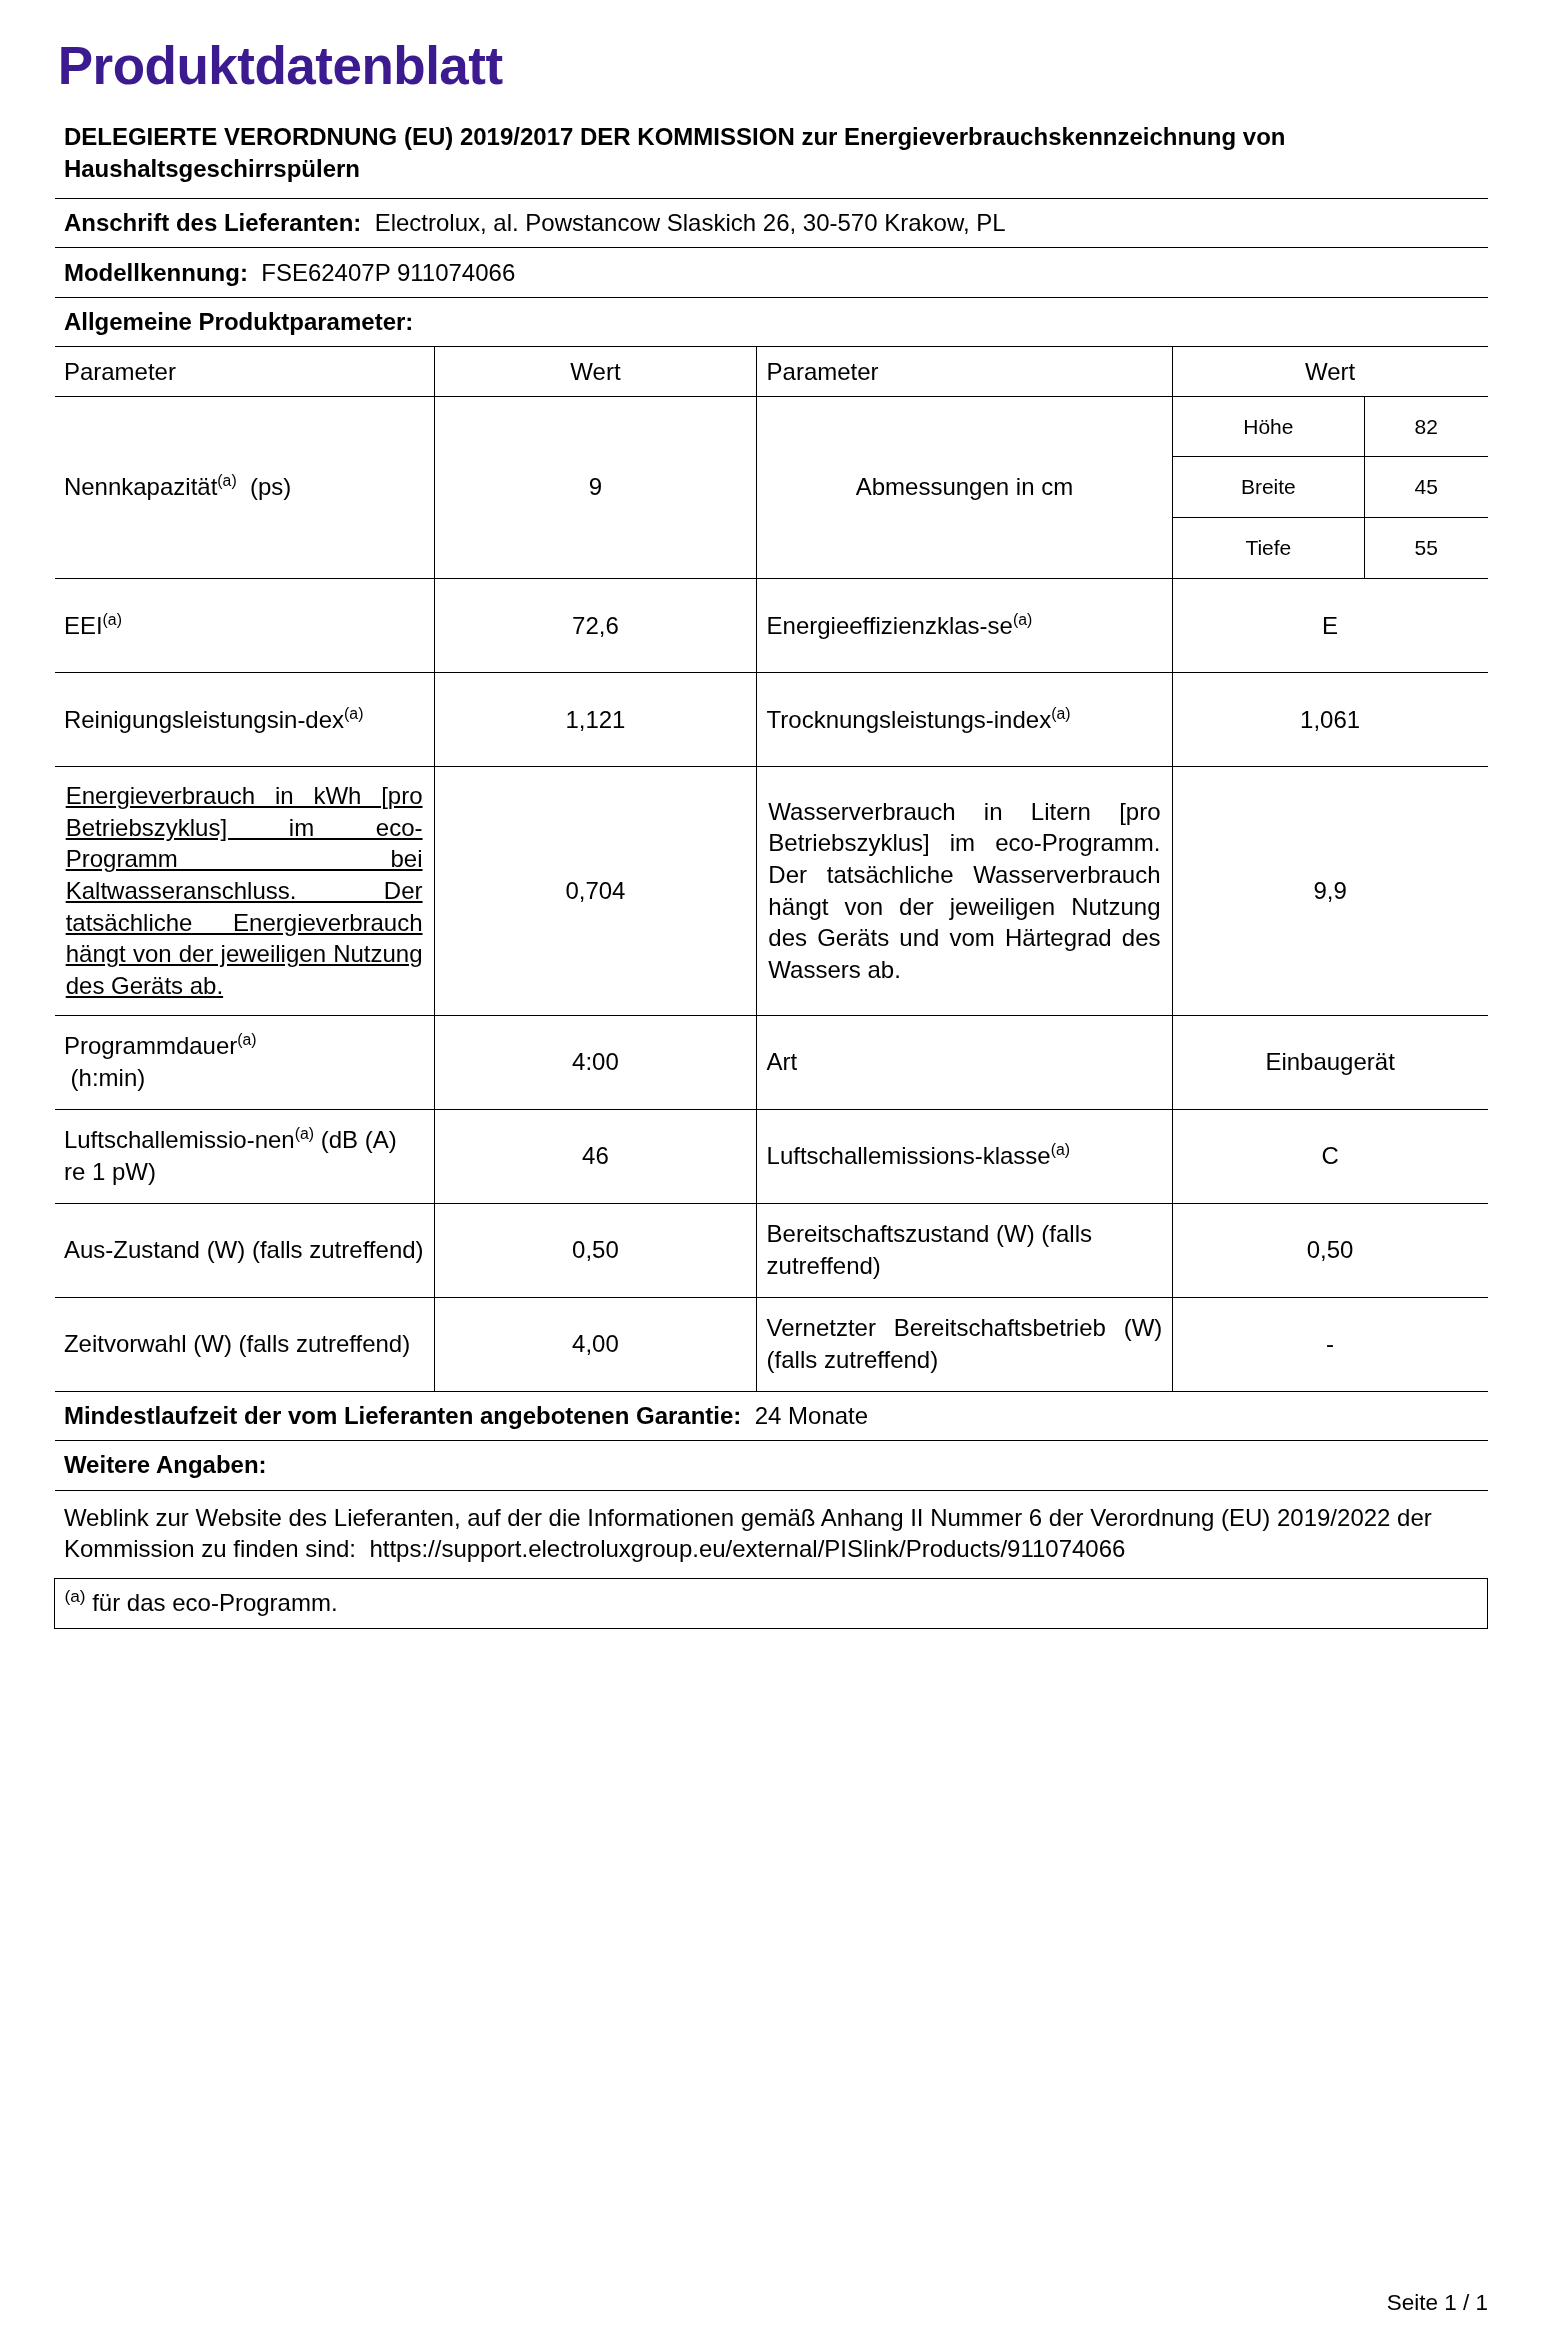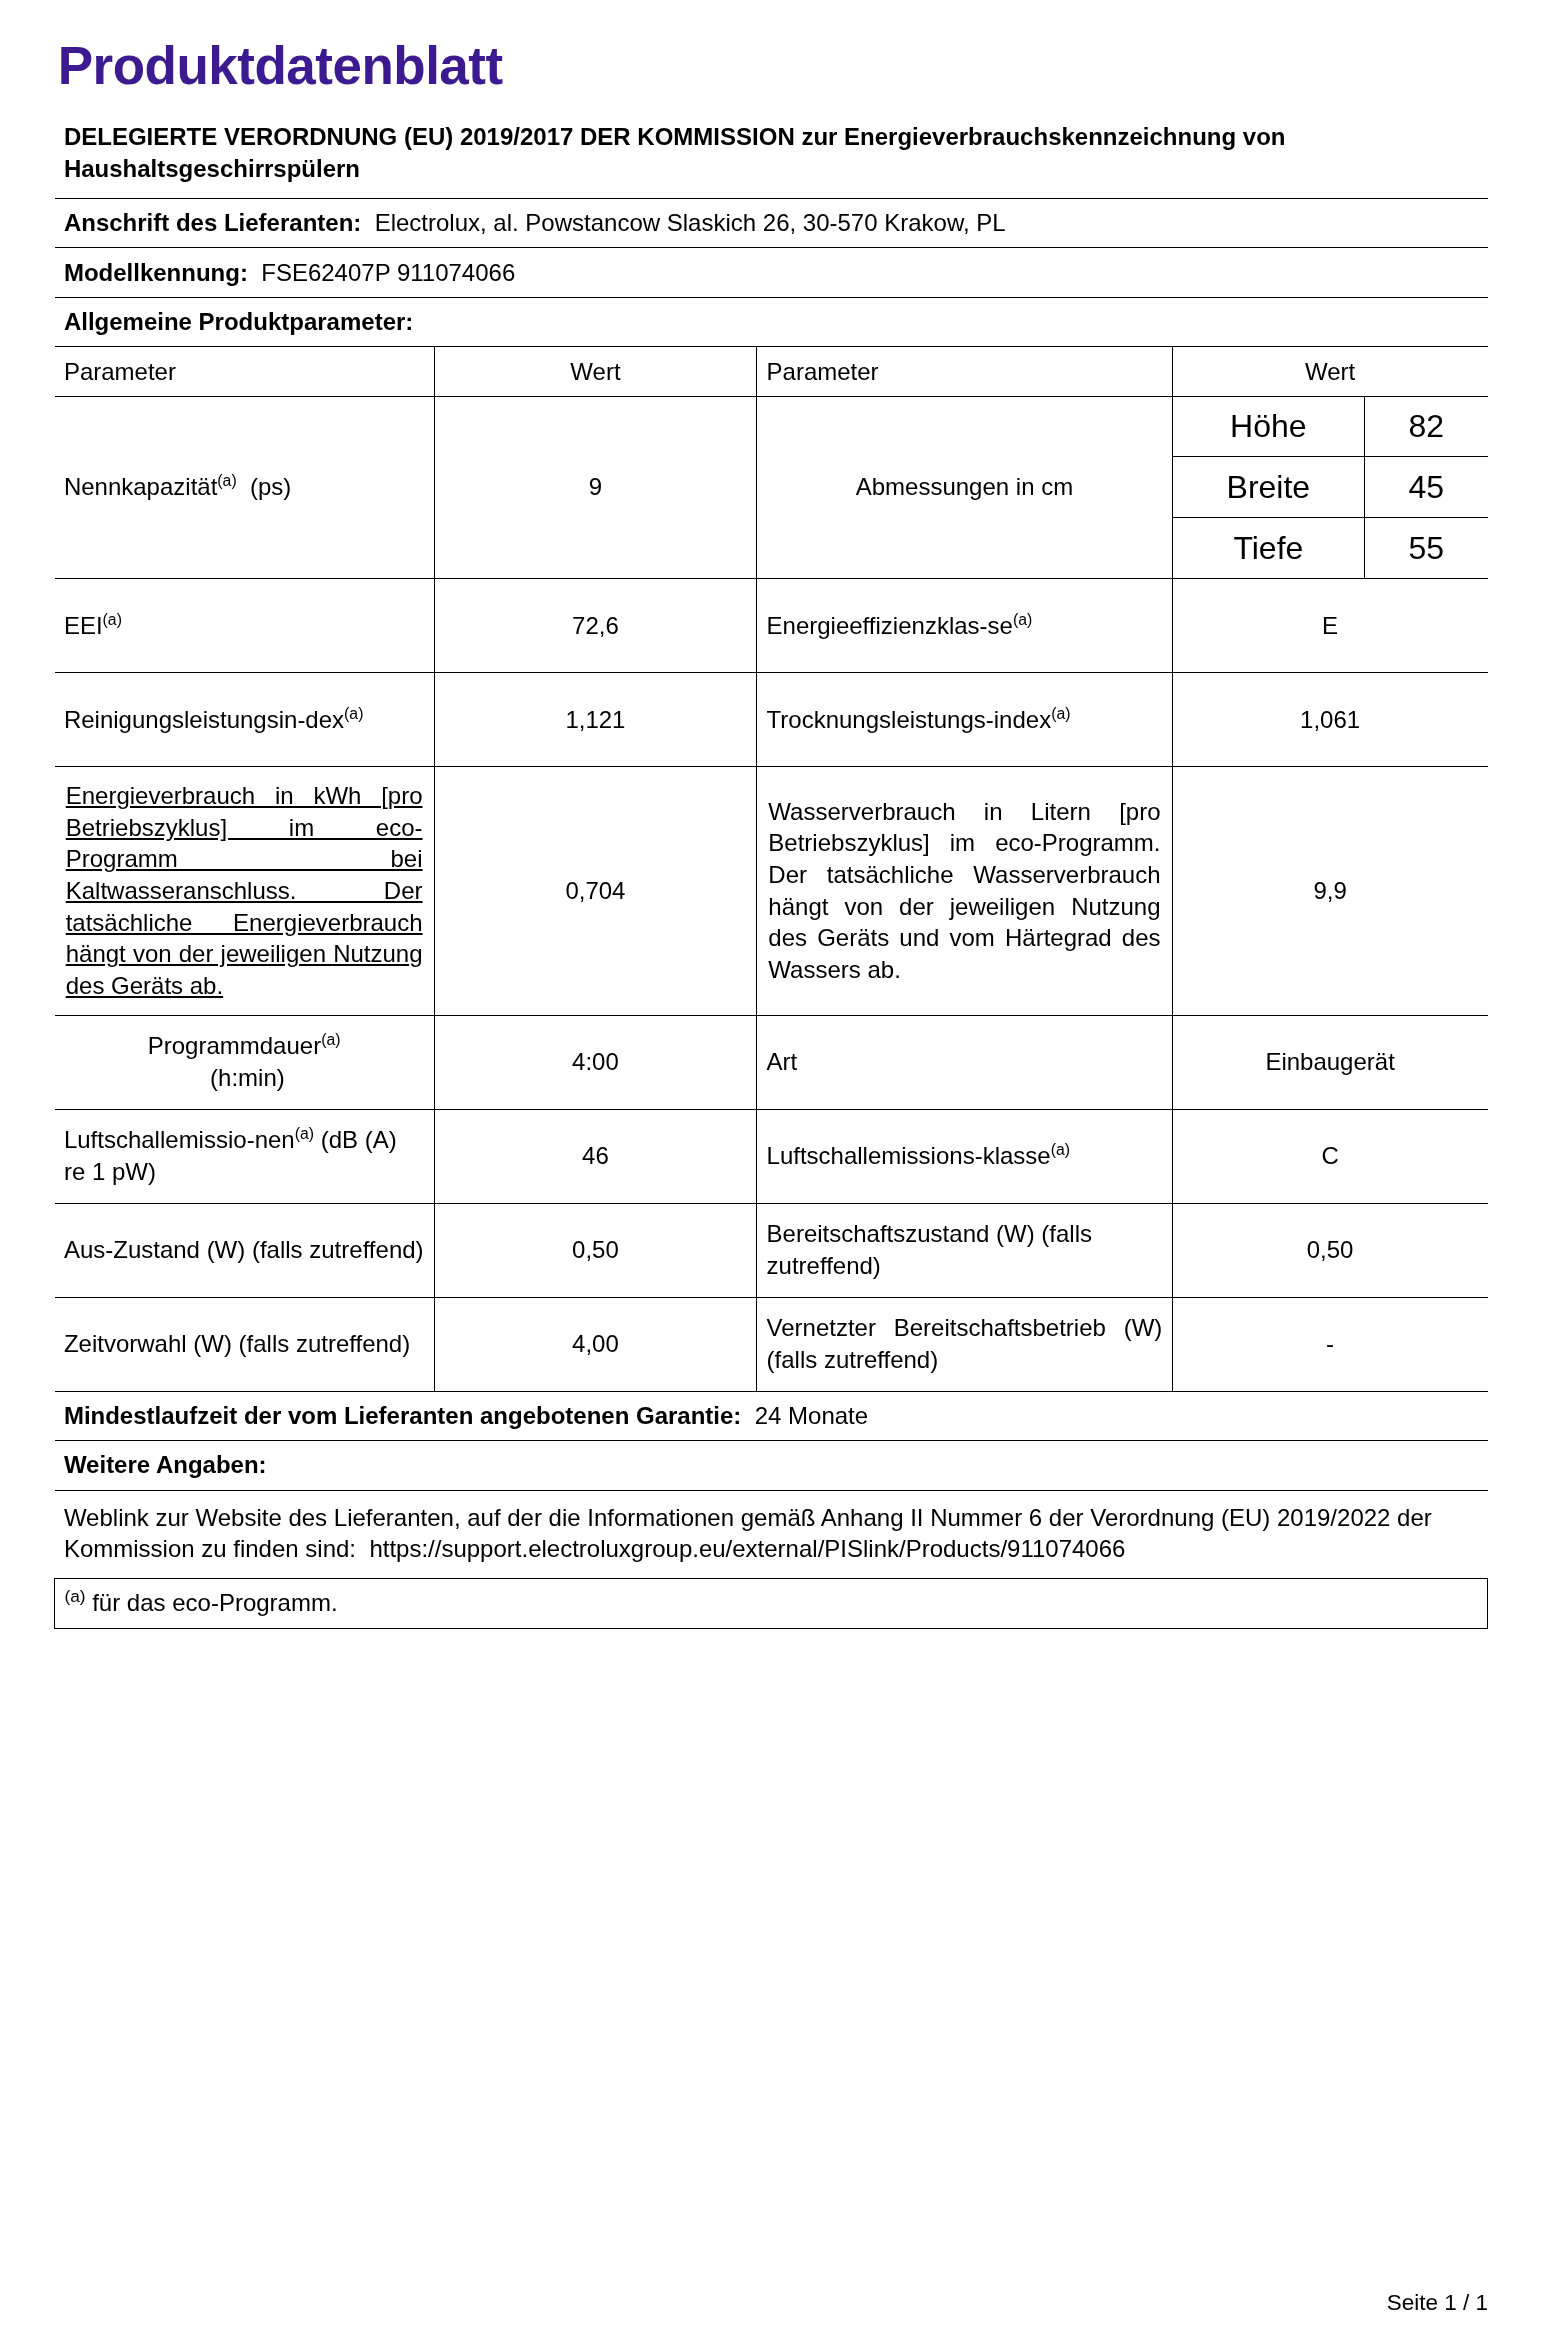--- a/index.html
+++ b/index.html
@@ -74,21 +74,21 @@
   }
   table.dims {
     width: 100%;
     border-collapse: collapse;
     table-layout: fixed;
   }
   table.dims td {
     border: none;
     border-bottom: 0.9px solid #000;
     text-align: center;
-    font-size: 32px;
+    font-size: 21px;
     padding: 8.4px 7.5px;
     height: 43px;
   }
   table.dims tr:last-child td { border-bottom: none; }
   table.dims td.dim-label { border-right: 0.9px solid #000; width: 56%; }
   .big-cell {
     padding: 13px 11.2px !important;
   }
   .footnote-row td {
     border: none;
@@ -209,21 +209,21 @@
       </tr>
 
       <tr>
         <td class="c-just big-cell" style="border-left:none;text-decoration:underline;">Energieverbrauch in kWh [pro Betriebszyklus] im eco-Programm bei Kaltwasseranschluss. Der tatsächliche Energieverbrauch hängt von der jeweiligen Nutzung des Geräts ab.</td>
         <td class="c-center">0,704</td>
         <td class="c-just big-cell">Wasserverbrauch in Litern [pro Betriebszyklus] im eco-Programm. Der tatsächliche Wasserverbrauch hängt von der jeweiligen Nutzung des Geräts und vom Härtegrad des Wassers ab.</td>
         <td class="c-center" style="border-right:none;">9,9</td>
       </tr>
 
       <tr class="tall">
-        <td class="c-left" style="border-left:none;text-align:center;">
+        <td class="c-left" style="border-left:none;">
           <span>Programmdauer</span><sup>(a)</sup><br>
           &nbsp;<span>(h:min)</span>
         </td>
         <td class="c-center">4:00</td>
         <td class="c-left">Art</td>
         <td class="c-center" style="border-right:none;">Einbaugerät</td>
       </tr>
 
       <tr class="tall">
         <td class="c-left" style="border-left:none;">

